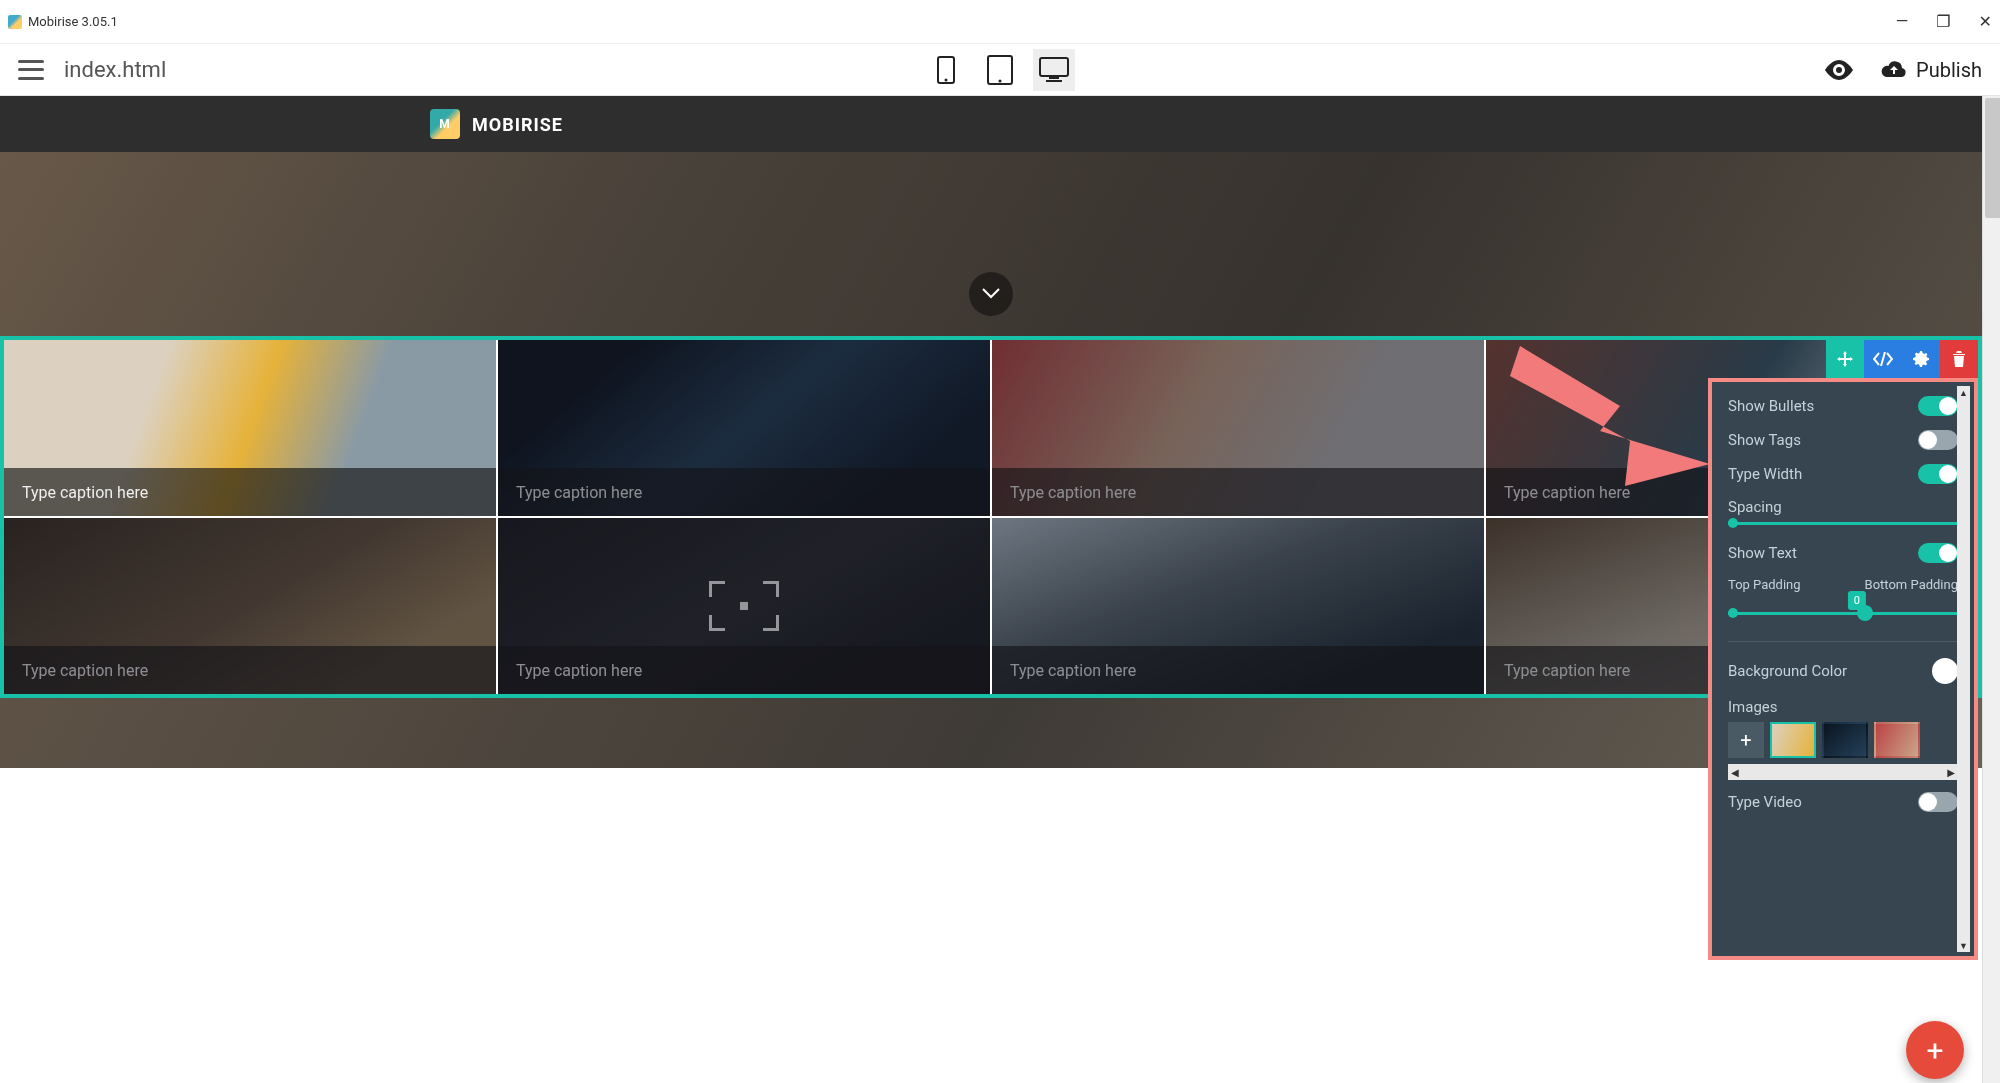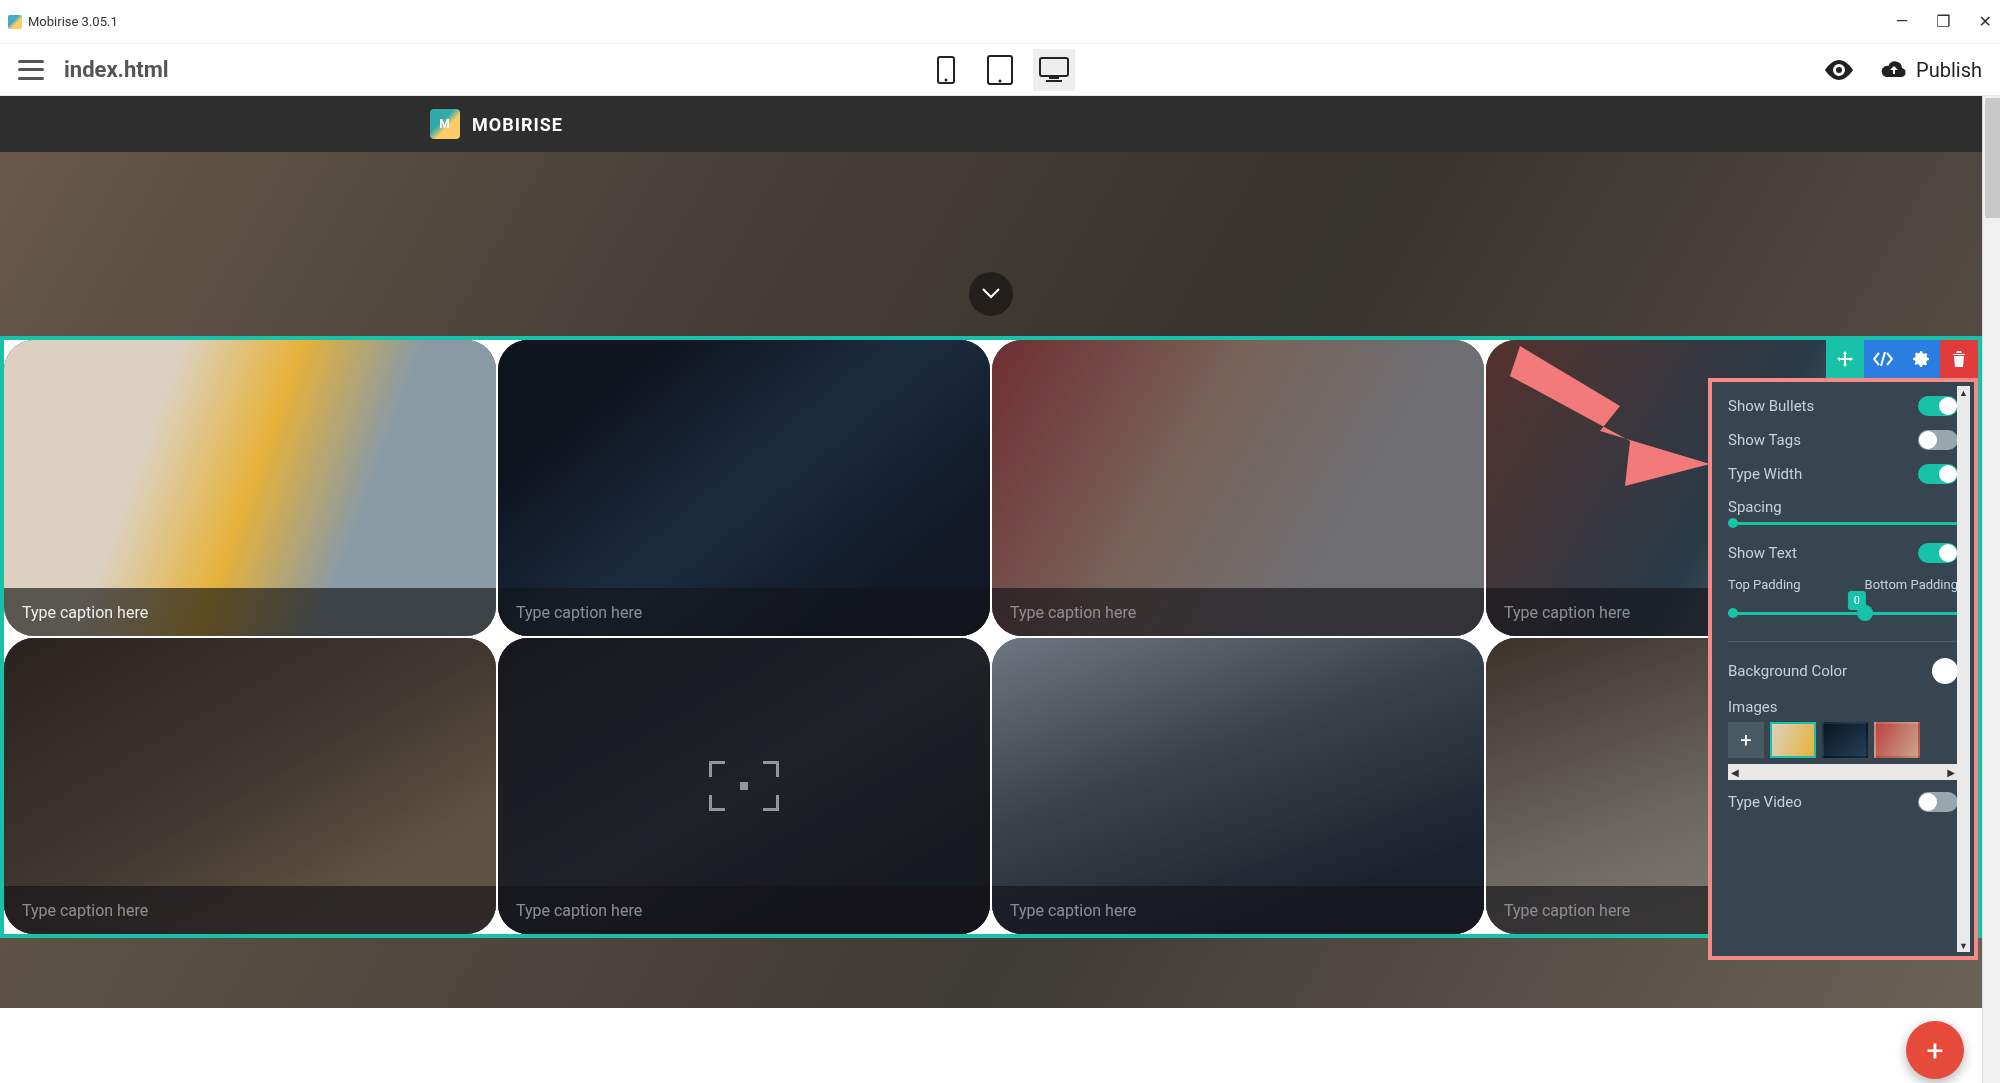--- a/index.html
+++ b/index.html
@@ -8,21 +8,21 @@
 
 .titlebar { height: 44px; background: #fff; display: flex; align-items: center; padding: 0 8px; font-size: 13px; color: #333; border-bottom: 1px solid #eee; }
 .titlebar .app-icon { width: 14px; height: 14px; margin-right: 6px; background: linear-gradient(135deg,#4ac 40%,#fc6 60%); border-radius: 2px; }
 .titlebar .win-controls { margin-left: auto; display: flex; gap: 28px; font-size: 16px; }
 .titlebar .win-controls span { cursor: pointer; }
 
 
 .toolbar { height: 52px; background: #fff; display: flex; align-items: center; padding: 0 18px; border-bottom: 1px solid #e5e5e5; }
 .hamburger { width: 26px; height: 20px; display: flex; flex-direction: column; justify-content: space-between; cursor: pointer; margin-right: 20px; }
 .hamburger div { height: 3px; background: #555; border-radius: 2px; }
-.filename { font-size: 22px; color: #555; font-weight: 700; }
+.filename { font-size: 22px; color: #555; font-weight: 400; }
 .device-switch { position: absolute; left: 50%; transform: translateX(-50%); display: flex; gap: 12px; }
 .device-switch .dev { width: 42px; height: 42px; display: flex; align-items: center; justify-content: center; cursor: pointer; color: #333; }
 .device-switch .dev.active { background: #eee; }
 .toolbar-right { margin-left: auto; display: flex; align-items: center; gap: 26px; }
 .eye-icon svg, .publish svg { fill: #222; }
 .publish { display: flex; align-items: center; gap: 8px; font-size: 20px; color: #222; cursor: pointer; }
 
 
 .canvas-wrap { position: relative; height: calc(100% - 78px); overflow: hidden; }
 .canvas { position: absolute; inset: 0; right: 18px; overflow: hidden; }
@@ -40,21 +40,21 @@
 .site-nav .link { font-size: 13px; font-weight: 700; letter-spacing: 1px; cursor: pointer; }
 .site-nav .btn-outline { border: 2px solid #11b5a4; color: #11b5a4; padding: 10px 20px; font-size: 13px; font-weight: 700; letter-spacing: 1px; border-radius: 2px; cursor: pointer; }
 
 
 .hero { height: 184px; background: linear-gradient(rgba(40,35,30,0.35),rgba(40,35,30,0.35)), linear-gradient(120deg,#8a7560,#5a5148,#3e3a35,#6b6257); position: relative; }
 .hero .chev { position: absolute; left: 50%; top: 120px; transform: translateX(-50%); width: 44px; height: 44px; background: rgba(0,0,0,0.45); border-radius: 50%; display: flex; align-items:center; justify-content:center; color:#fff; cursor:pointer; }
 
 
 .gallery-block { position: relative; border: 4px solid #18c2a8; }
 .gallery-grid { display: grid; grid-template-columns: repeat(4, 1fr); gap: 2px; }
-.tile { position: relative; height: 296px; background: #444; overflow: hidden; border-radius: 30px; }
+.tile { position: relative; height: 176px; background: #444; overflow: hidden; }
 .tile .img { position: absolute; inset: 0; }
 .tile .caption { position: absolute; left: 0; right: 0; bottom: 0; height: 48px; background: rgba(20,20,20,0.65); color: #eee; font-size: 16px; display: flex; align-items: center; padding: 0 18px; }
 .tile.dimmed::after { content:""; position:absolute; inset:0; background: rgba(20,20,30,0.45); }
 .tile .focus-frame { position:absolute; left:50%; top:50%; transform:translate(-50%,-50%); width:70px; height:50px; }
 .tile .focus-frame .c { position:absolute; width:16px; height:16px; border:3px solid #fff; }
 .tile .focus-frame .tl { top:0; left:0; border-right:none; border-bottom:none; }
 .tile .focus-frame .tr { top:0; right:0; border-left:none; border-bottom:none; }
 .tile .focus-frame .bl { bottom:0; left:0; border-right:none; border-top:none; }
 .tile .focus-frame .br { bottom:0; right:0; border-left:none; border-top:none; }
 .tile .focus-frame .dot { position:absolute; left:50%; top:50%; width:8px; height:8px; background:#fff; transform:translate(-50%,-50%); }

